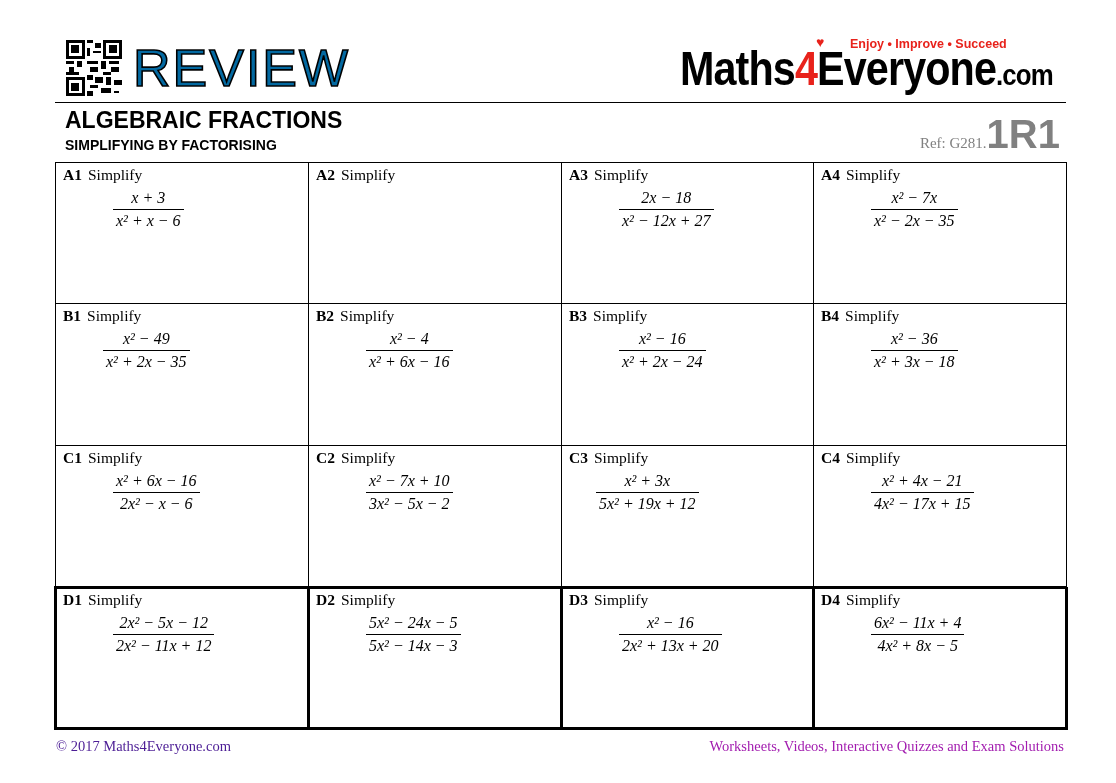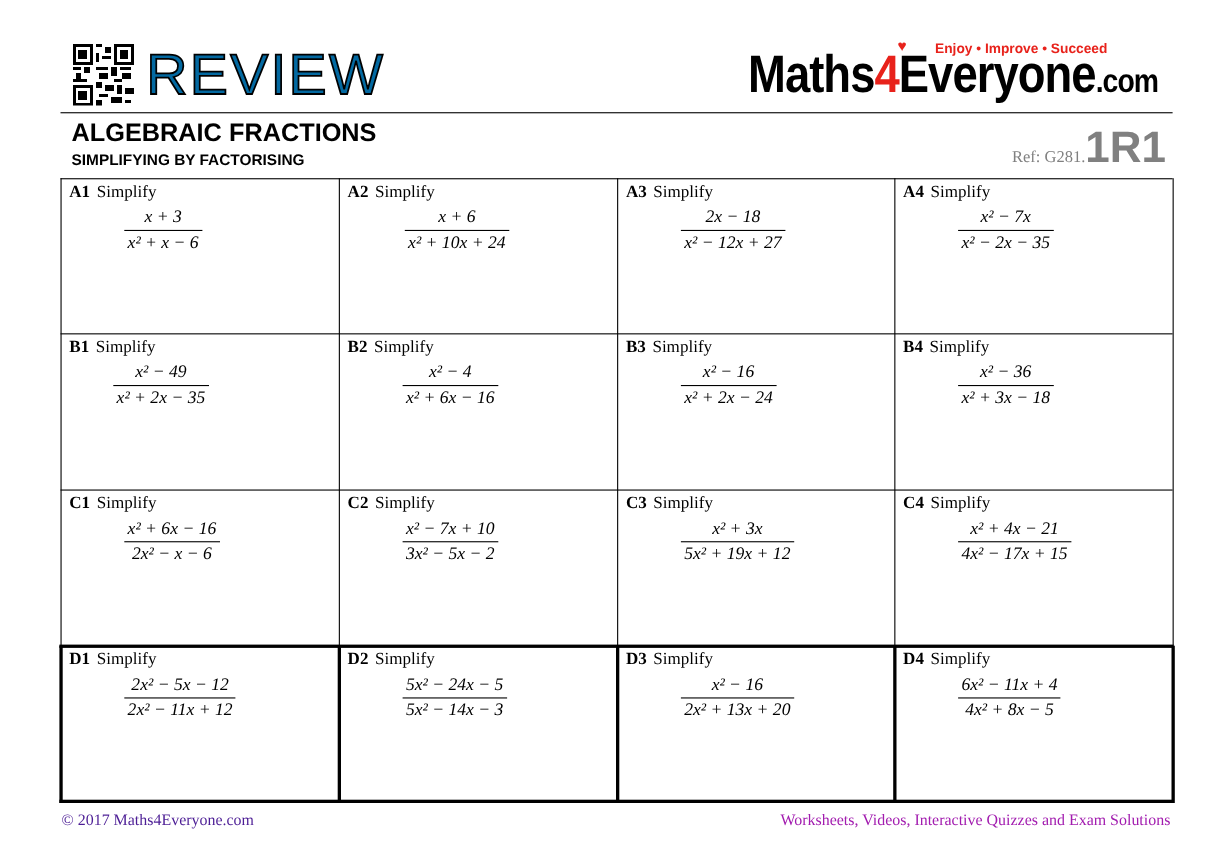--- a/index.html
+++ b/index.html
@@ -88,27 +88,20 @@
       <div class="frac" style="padding-left:58px">
         <div class="frac-inner">
           <i class="num">x + 3</i>
           <div class="bar"></div>
           <i class="den">x² + x − 6</i>
         </div>
       </div>
     </div>
     <div class="cell" style="left: 253px; top: 0px; width: 253px; height: 141px;">
       <div class="label"><b>A2</b><span>Simplify</span></div>
-      <div class="frac" style="padding-left:60px">
-        <div class="frac-inner">
-          <i class="num">x + 6</i>
-          <div class="bar"></div>
-          <i class="den">x² + 10x + 24</i>
-        </div>
-      </div>
     </div>
     <div class="cell" style="left: 506px; top: 0px; width: 252px; height: 141px;">
       <div class="label"><b>A3</b><span>Simplify</span></div>
       <div class="frac" style="padding-left:58px">
         <div class="frac-inner">
           <i class="num">2x − 18</i>
           <div class="bar"></div>
           <i class="den">x² − 12x + 27</i>
         </div>
       </div>
@@ -178,21 +171,21 @@
       <div class="frac" style="padding-left:58px">
         <div class="frac-inner">
           <i class="num">x² − 7x + 10</i>
           <div class="bar"></div>
           <i class="den">3x² − 5x − 2</i>
         </div>
       </div>
     </div>
     <div class="cell" style="left: 506px; top: 283px; width: 252px; height: 142px;">
       <div class="label"><b>C3</b><span>Simplify</span></div>
-      <div class="frac" style="padding-left:58px">
+      <div class="frac" style="padding-left:35px">
         <div class="frac-inner">
           <i class="num">x² + 3x</i>
           <div class="bar"></div>
           <i class="den">5x² + 19x + 12</i>
         </div>
       </div>
     </div>
     <div class="cell" style="left: 758px; top: 283px; width: 253px; height: 142px;">
       <div class="label"><b>C4</b><span>Simplify</span></div>
       <div class="frac" style="padding-left:58px">

